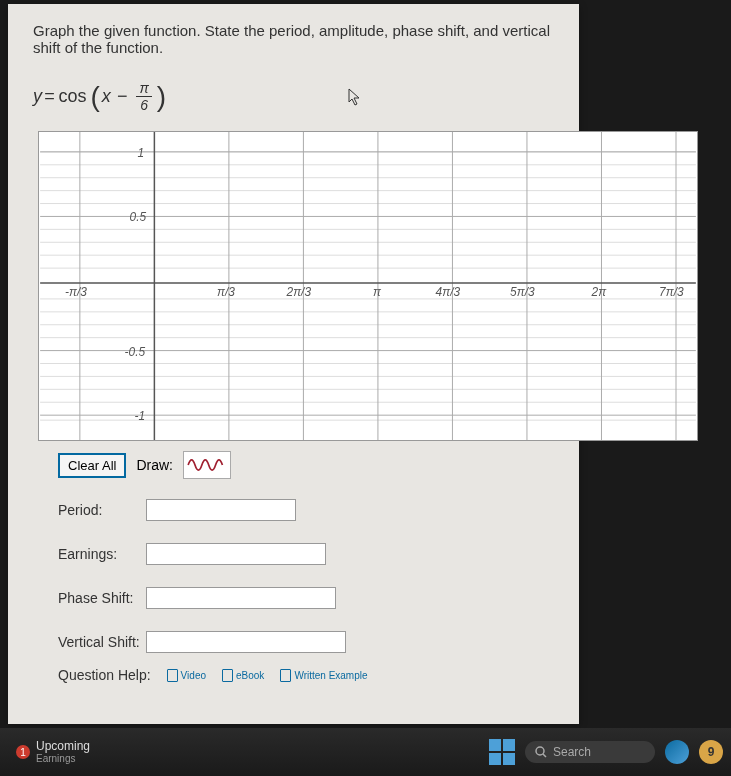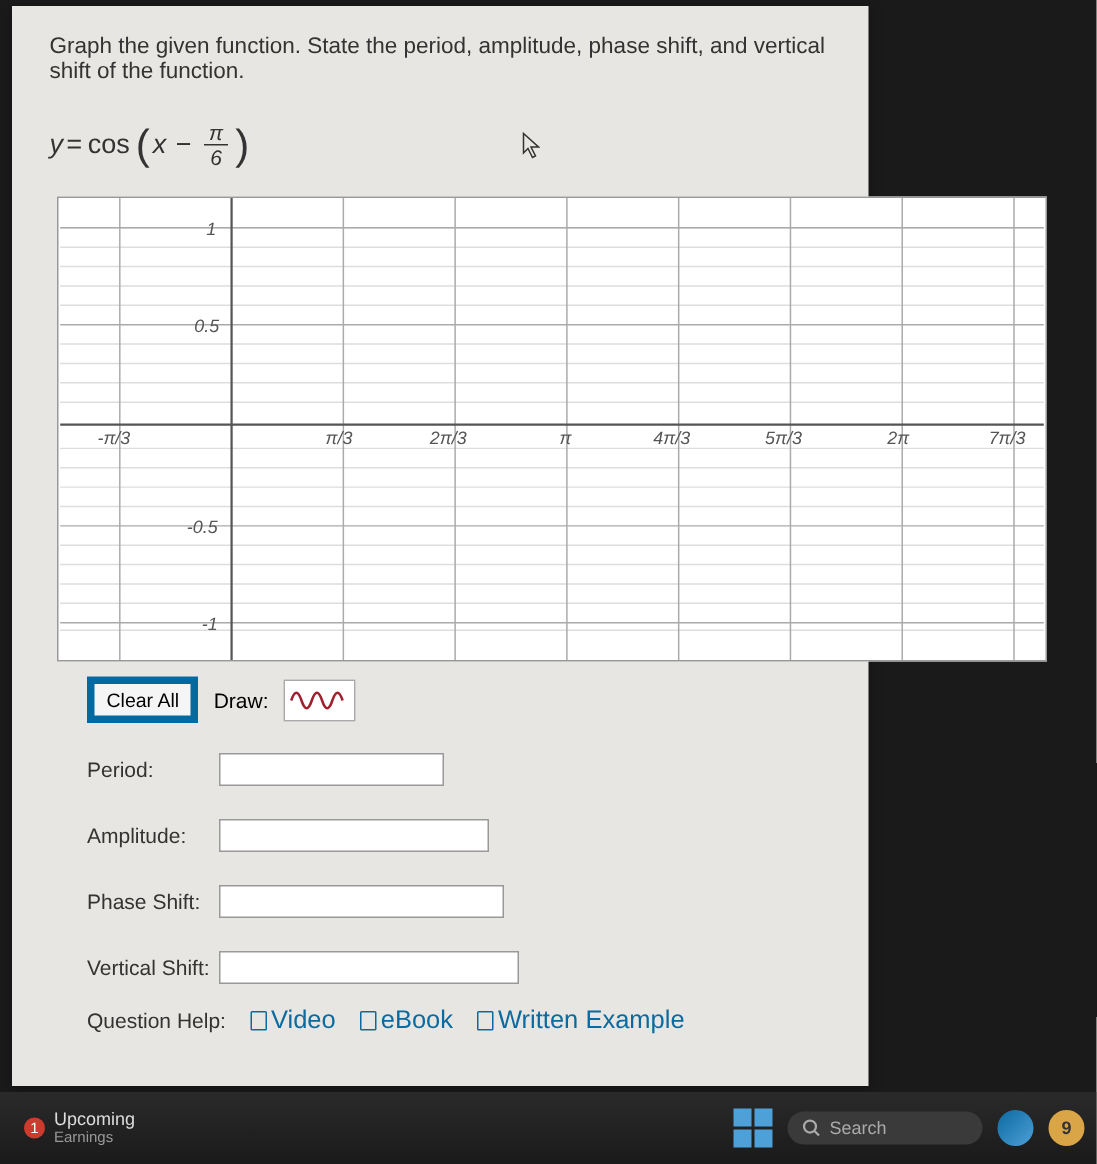--- a/index.html
+++ b/index.html
@@ -66,21 +66,21 @@
   .tick-label { font: italic 12px sans-serif; fill: #555; }
   .toolbar {
     display: flex;
     align-items: center;
     gap: 10px;
     margin: 10px 0 20px 25px;
     font-size: 14px;
   }
   .btn-clear {
     background: #f5f5f5;
-    border: 5px solid #0369a1;
+    border: 2px solid #0369a1;
     padding: 3px 8px;
     font-size: 13px;
     cursor: pointer;
   }
   .draw-label { font-size: 14px; }
   .draw-tool {
     width: 48px; height: 28px;
     border: 1px solid #aaa;
     background: #fff;
     display: flex; align-items: center; justify-content: center;
@@ -114,21 +114,21 @@
     display: flex;
     align-items: center;
     gap: 16px;
   }
   .qhelp .link {
     color: #0b6aa0;
     cursor: pointer;
     display: flex;
     align-items: center;
     gap: 3px;
-    font-size: 17px;
+    font-size: 10px;
   }
   .doc-icon {
     width: 11px; height: 13px;
     border: 1px solid #0b6aa0;
     border-radius: 1px;
     position: relative;
   }
   .taskbar {
     position: absolute;
     bottom: 0; left: 0; right: 0;
@@ -261,21 +261,21 @@
     <div class="draw-tool">
       <svg viewBox="0 0 48 28" width="44" height="24">
         <path d="M2 14 Q6 2 10 14 T18 14 T26 14 T34 14 T42 14"></path>
       </svg>
     </div>
   </div>
 
   <div class="fields">
     <label>Period:</label>
     <input class="f-per" style="">
-    <label>Amplitude:</label>
+    <label>Earnings:</label>
     <input class="f-amp" style="">
     <label>Phase Shift:</label>
     <input class="f-ps" style="">
     <label>Vertical Shift:</label>
     <input class="f-vs" style="">
   </div>
 
   <div class="qhelp">
     <span>Question Help:</span>
     <span class="link">

